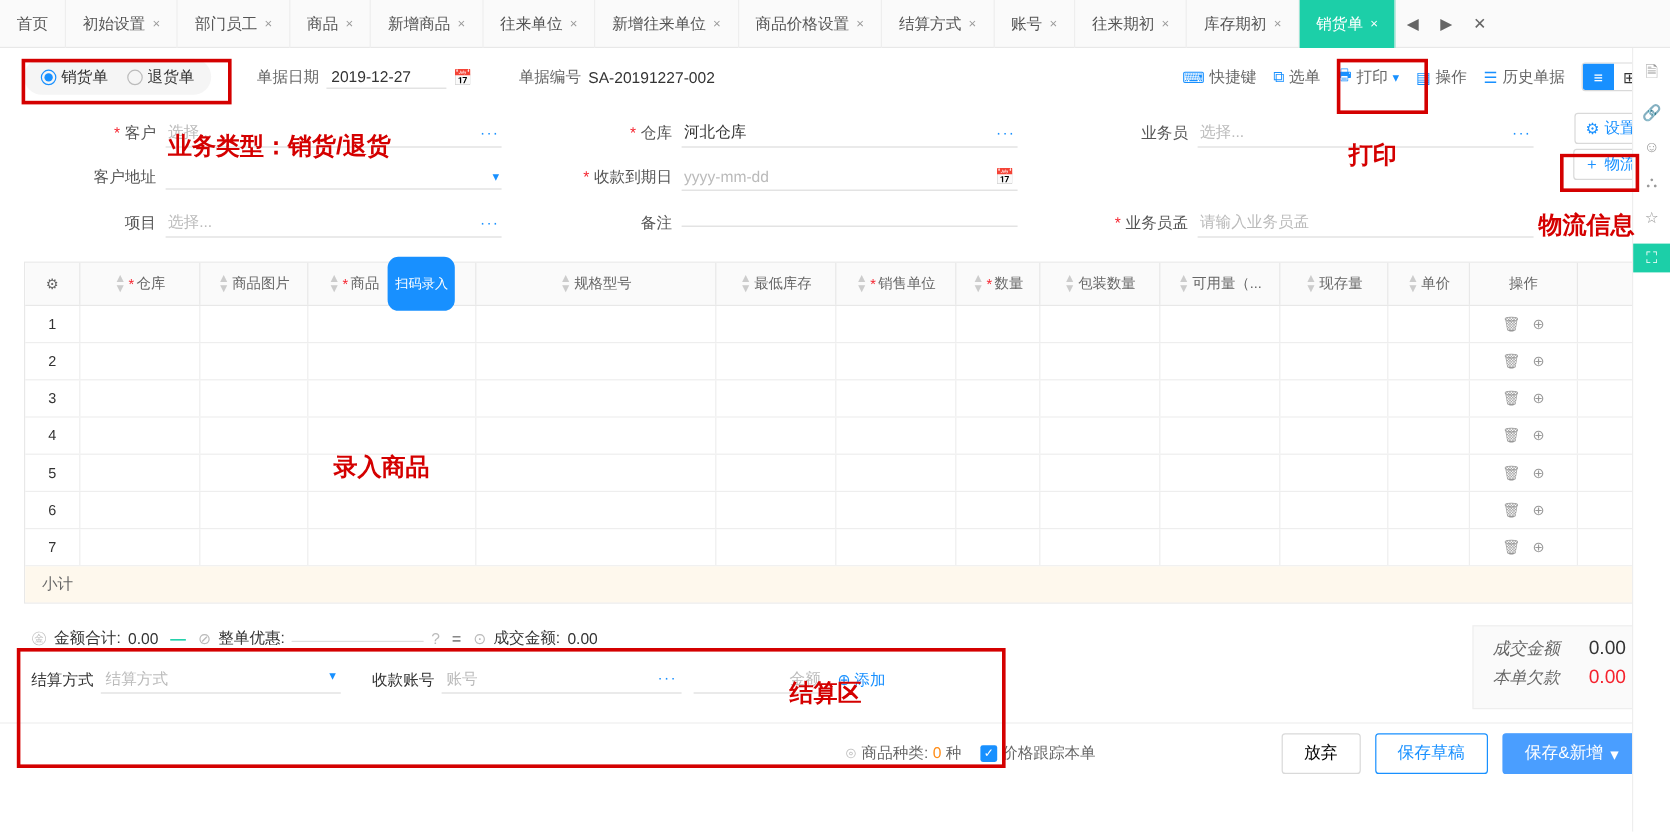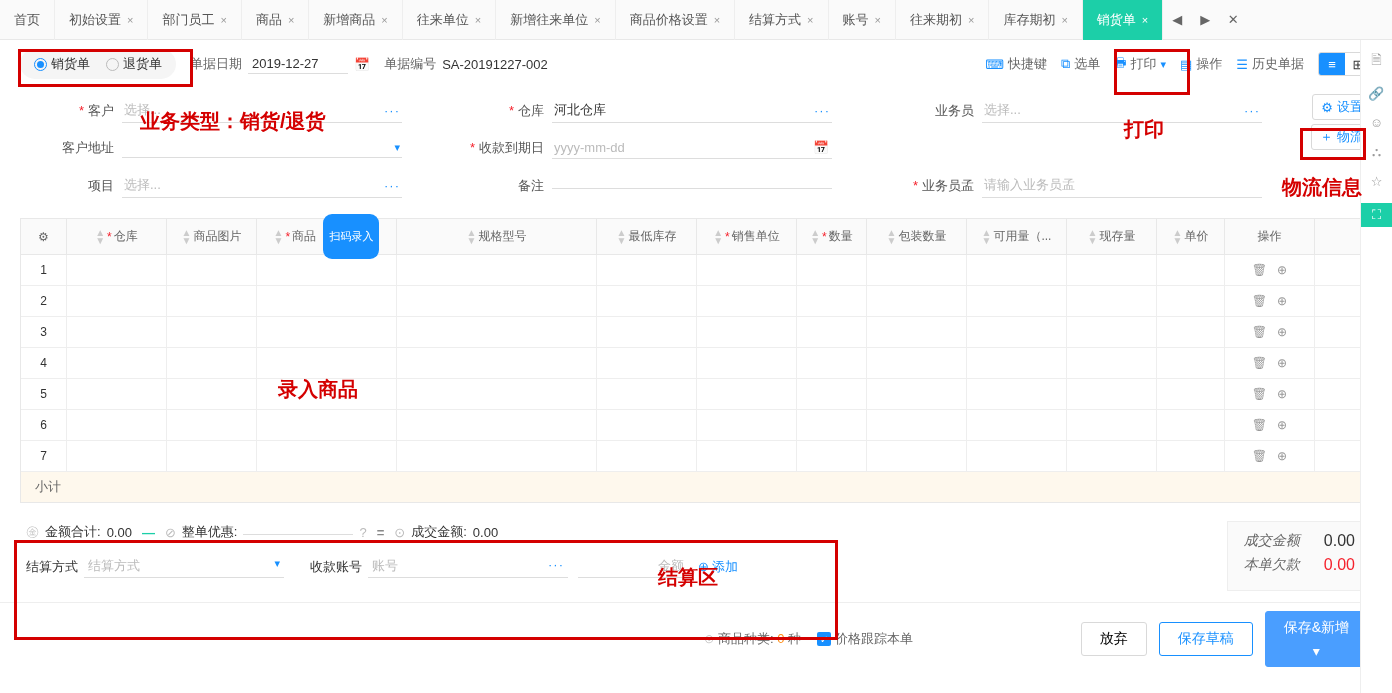--- a/index.html
+++ b/index.html
@@ -14,33 +14,33 @@
 .tab-nav { width: 28px; display: flex; align-items: center; justify-content: center; height: 40px; cursor: pointer; color: #666; }
 
 
 .header { display: flex; align-items: center; height: 48px; padding: 0 20px; gap: 14px; }
 .radio-group { display: flex; align-items: center; gap: 4px; padding: 4px 8px; border-radius: 16px; background: #f5f5f5; }
 .radio { display: flex; align-items: center; gap: 4px; padding: 2px 6px; cursor: pointer; }
 .radio .dot { width: 13px; height: 13px; border-radius: 50%; border: 1px solid #bbb; display: inline-flex; align-items: center; justify-content: center; }
 .radio.selected .dot { border-color: #1890ff; }
 .radio.selected .dot::after { content: ""; width: 7px; height: 7px; border-radius: 50%; background: #1890ff; }
 .hdr-field { display: flex; align-items: center; gap: 6px; }
-.hdr-label { color: #666; }
+.hdr-label { color: #666; padding-left: 24px; }
 .hdr-val { color: #333; border-bottom: 1px solid #ddd; padding: 2px 4px; min-width: 100px; }
 .icon-cal { color: #1890ff; }
 .spacer { flex: 1; }
 .hdr-actions { display: flex; align-items: center; gap: 14px; }
 .hdr-act { display: flex; align-items: center; gap: 4px; color: #666; cursor: pointer; }
 .hdr-act .ico { color: #1890ff; }
 .view-toggle { display: flex; border: 1px solid #d9d9d9; border-radius: 3px; overflow: hidden; }
 .view-btn { width: 26px; height: 22px; display: flex; align-items: center; justify-content: center; cursor: pointer; }
 .view-btn.active { background: #1890ff; color: #fff; }
 
 
-.form-area { padding: 10px 30px 6px; position: relative; }
+.form-area { padding: 10px 46px 6px; position: relative; }
 .form-row { display: flex; align-items: center; margin-bottom: 14px; }
 .form-group { display: flex; align-items: center; width: 430px; }
 .form-label { width: 84px; text-align: right; color: #555; margin-right: 8px; }
 .req::before { content: "*"; color: #f5222d; margin-right: 4px; }
 .form-input { flex: 1; border-bottom: 1px solid #ddd; padding: 3px 2px; color: #bbb; max-width: 280px; display: flex; align-items: center; justify-content: space-between; }
 .form-input .val { color: #333; }
 .dots { color: #1890ff; letter-spacing: 1px; }
 .chev { color: #1890ff; font-size: 11px; }
 .settings-btn { position: absolute; top: 6px; right: 20px; border: 1px solid #d9d9d9; border-radius: 3px; padding: 3px 8px; color: #1890ff; cursor: pointer; display: flex; align-items: center; gap: 4px; }
 .logistics-btn { position: absolute; top: 36px; right: 20px; border: 1px solid #d9d9d9; border-radius: 3px; padding: 3px 8px; color: #1890ff; cursor: pointer; display: flex; align-items: center; gap: 4px; }
@@ -90,21 +90,21 @@
 .amt.red { color: #f5222d; }
 
 
 .footer { display: flex; align-items: center; justify-content: flex-end; gap: 12px; padding: 8px 24px; border-top: 1px solid #eee; }
 .foot-info { display: flex; align-items: center; gap: 16px; margin-right: auto; color: #666; font-size: 13px; margin-left: 680px; }
 .foot-num { color: #ff8c16; }
 .chk { display: flex; align-items: center; gap: 4px; }
 .chk-box { width: 14px; height: 14px; background: #1890ff; border-radius: 2px; color: #fff; display: flex; align-items: center; justify-content: center; font-size: 10px; }
 .btn { padding: 7px 18px; border-radius: 3px; cursor: pointer; border: 1px solid #d9d9d9; background: #fff; font-size: 14px; }
 .btn.primary-outline { border-color: #1890ff; color: #1890ff; }
-.btn.primary { background: #4a9eff; border-color: #4a9eff; color: #fff; display: flex; align-items: center; gap: 6px; flex-direction: column; }
+.btn.primary { background: #4a9eff; border-color: #4a9eff; color: #fff; display: flex; align-items: center; gap: 6px; }
 
 
 .right-rail { position: fixed; right: 0; top: 40px; width: 32px; background: #fff; border-left: 1px solid #eee; height: calc(100% - 40px); display: flex; flex-direction: column; align-items: center; gap: 14px; padding-top: 10px; color: #999; }
 .right-rail .ritem { cursor: pointer; }
 .right-rail .ritem.active { background: #1ccfa8; color: #fff; width: 100%; text-align: center; padding: 4px 0; }
 </style>
 </head>
 <body>
 
 <div class="tabs-bar">

